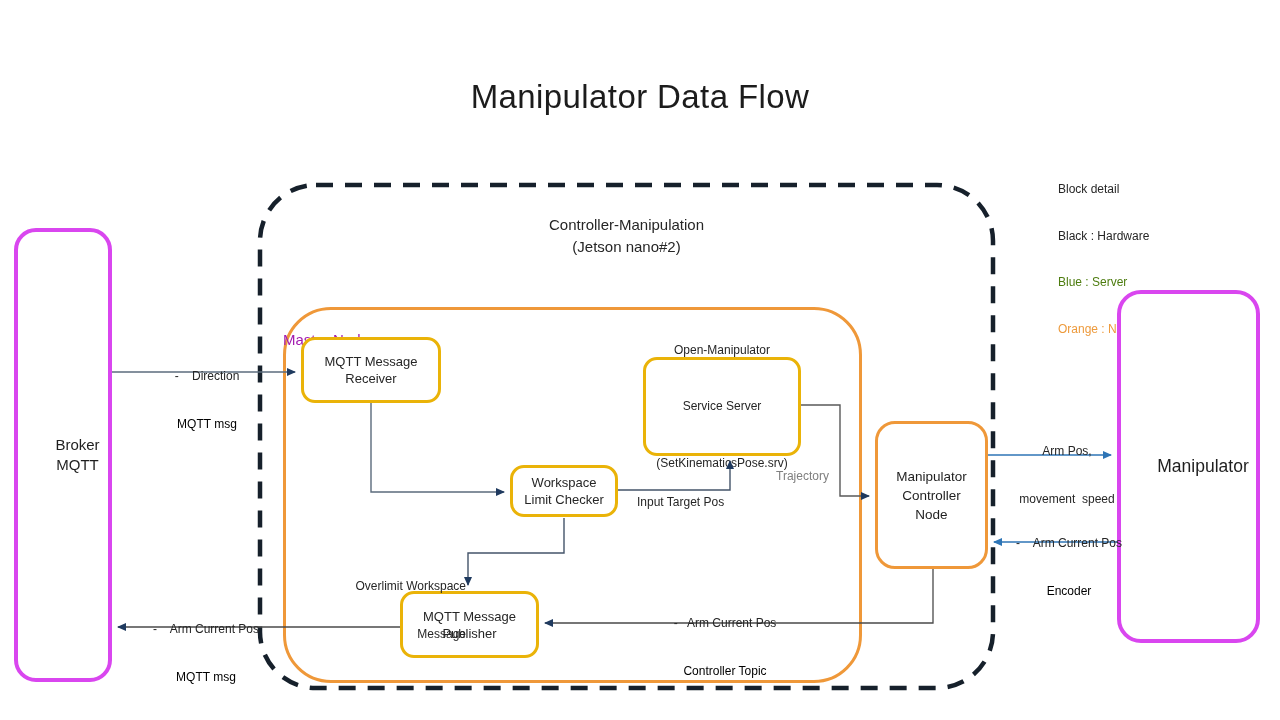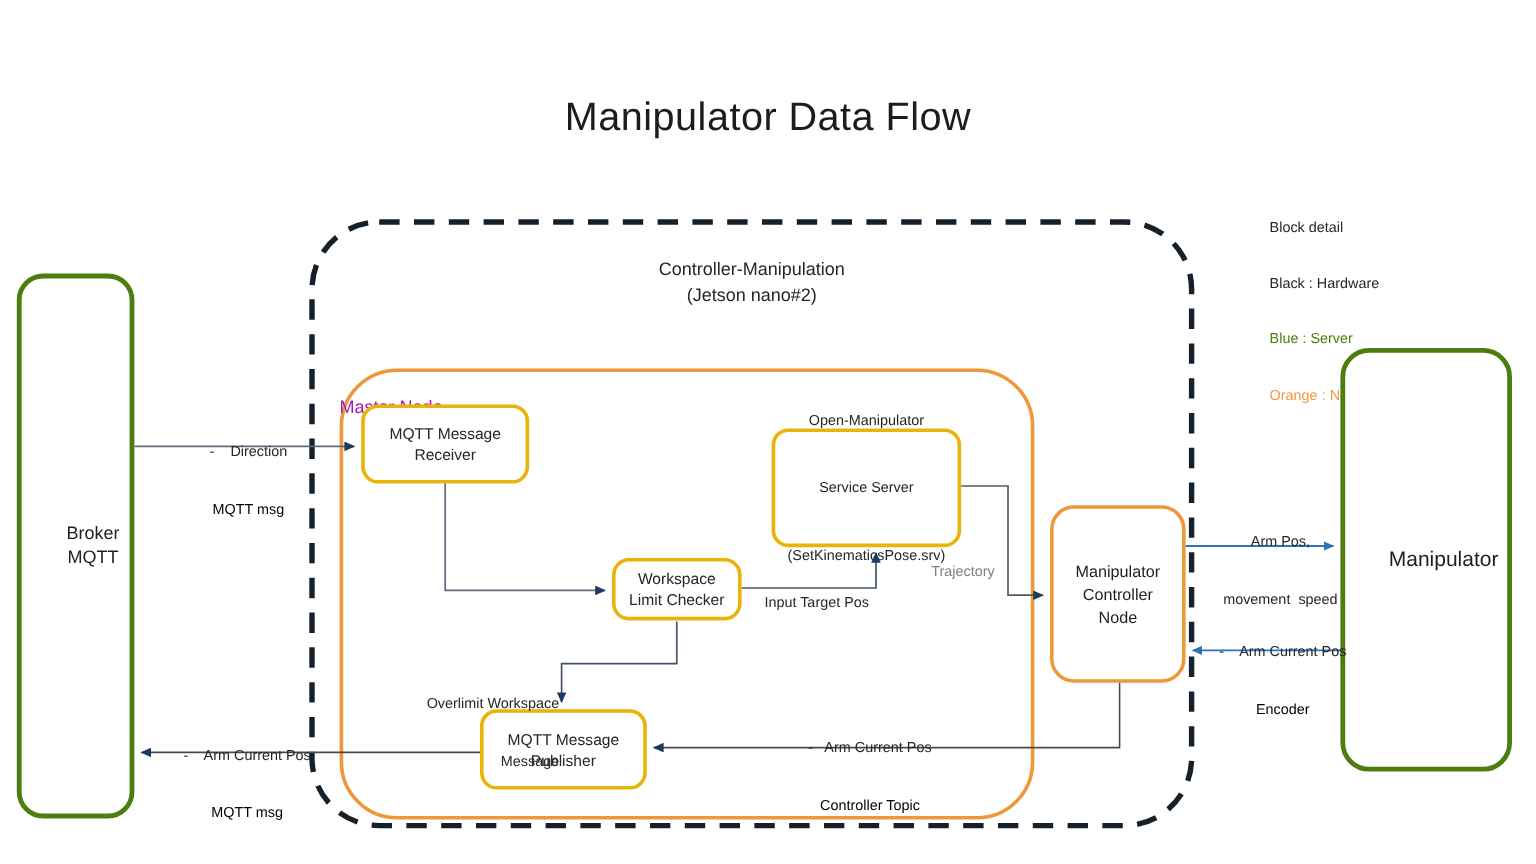--- a/index.html
+++ b/index.html
@@ -16,21 +16,21 @@
   .legend .lg-heading{color:#262626;}
   .legend .lg-hardware{color:#262626;}
   .legend .lg-server{color:#4d7c0f;}
   .legend .lg-node{color:#ED9A3C;}
   
   .node-box{
     position:absolute;background:#ffffff;box-sizing:border-box;
     display:flex;flex-direction:column;align-items:center;justify-content:center;
     text-align:center;
   }
-  .hw{border:4px solid #4d7c0f;padding-left:29px;}
+  .hw{border:4px solid #d946ef;padding-left:29px;}
   .navy{border:3px solid #eab308;border-radius:14px;font-size:13px;line-height:17px;color:#262626;}
   .orange{border:3px solid #EF9839;}
   .broker{left:14px;top:228px;width:98px;height:454px;border-radius:22px;font-size:15px;line-height:20px;}
   .manip{left:1117px;top:290px;width:143px;height:353px;border-radius:24px;font-size:17.5px;}
   .master{left:283px;top:307px;width:579px;height:376px;border-radius:48px;background:transparent;}
   .ctrl-node{left:875px;top:421px;width:113px;height:148px;border-radius:20px;background:#ffffff;font-size:13.5px;line-height:19px;}
   .receiver{left:301px;top:337px;width:140px;height:66px;}
   .checker{left:510px;top:465px;width:108px;height:52px;border-radius:14px;}
   .srv{left:643px;top:357px;width:158px;height:99px;font-size:12px;line-height:16.5px;gap:40px;}
   .publisher{left:400px;top:591px;width:139px;height:67px;}

